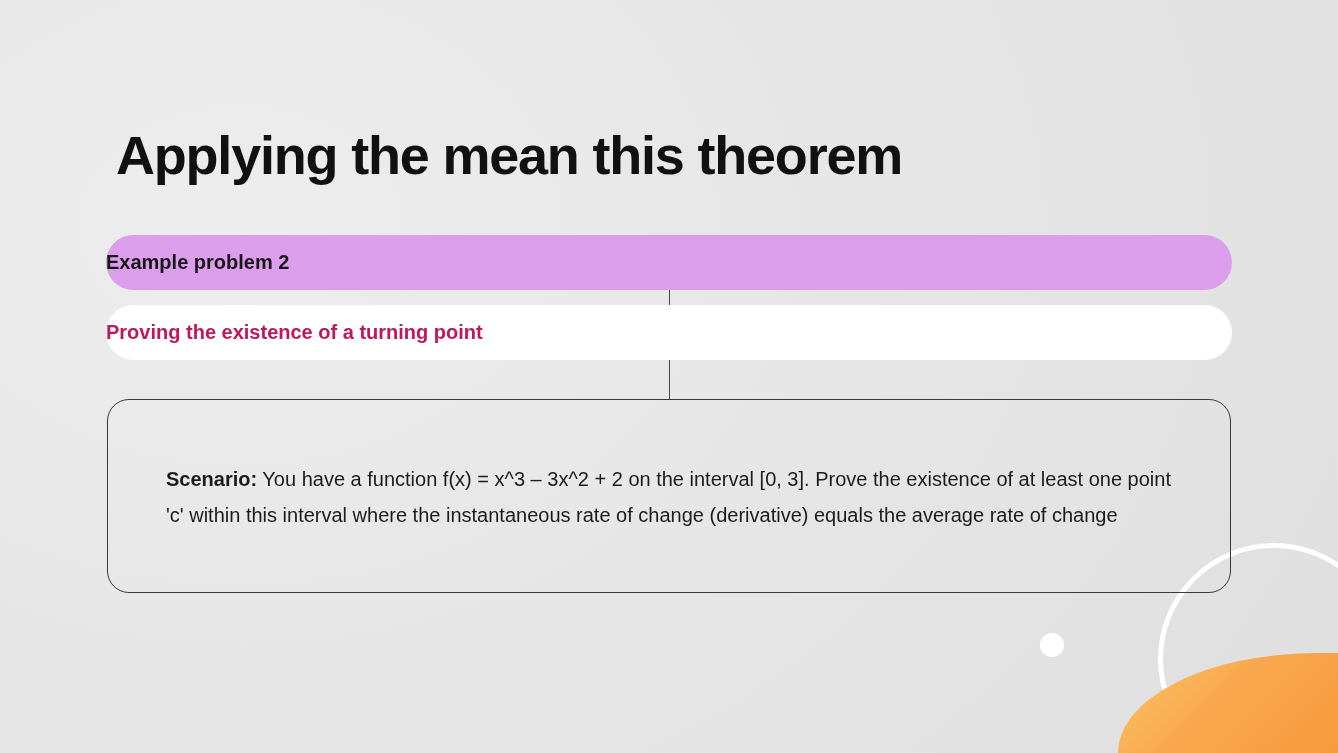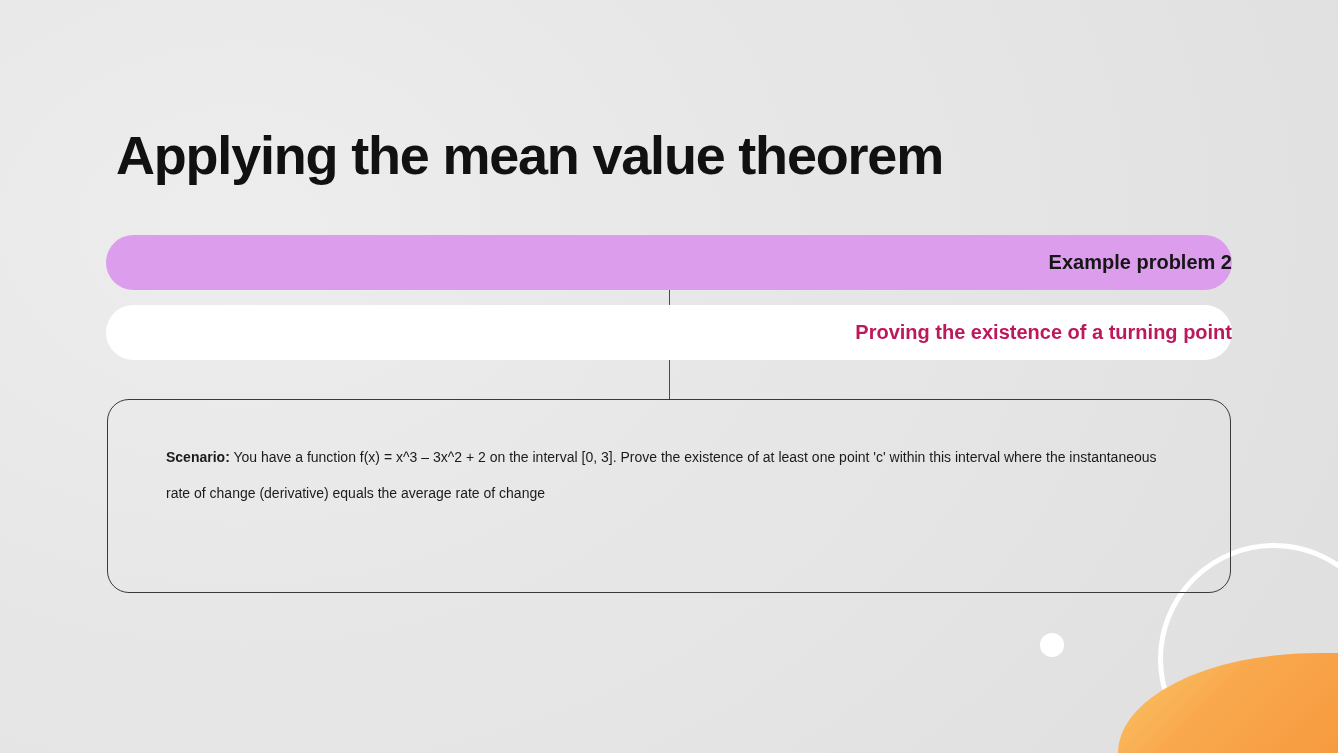--- a/index.html
+++ b/index.html
@@ -76,21 +76,21 @@
   .connector-b { top: 356px; height: 44px; }
 
   .pill {
     position: absolute;
     left: 106px;
     width: 1126px;
     height: 55px;
     border-radius: 28px;
     display: flex;
     align-items: center;
-    justify-content: flex-end;
+    justify-content: flex-start;
     box-sizing: border-box;
   }
   .pill-primary {
     top: 235px;
     background: #dc9eec;
   }
   .pill-primary .pill-label {
     font-size: 20px;
     font-weight: bold;
     color: #161616;
@@ -111,40 +111,40 @@
     top: 399px;
     width: 1124px;
     height: 194px;
     border: 1.5px solid #3a3a3a;
     border-radius: 22px;
     box-sizing: border-box;
   }
   .content-text {
     position: absolute;
     left: 58px;
-    top: 25px;
+    top: 41px;
     width: 1005px;
-    font-size: 14px;
+    font-size: 20px;
     line-height: 36px;
     color: #1b1b1b;
   }
   .content-text .lead {
     font-weight: bold;
   }
 </style>
 </head>
 <body>
 
 <div class="slide">
 
   <div class="deco-circle-outline"></div>
   <div class="deco-blob"></div>
   <div class="deco-dot"></div>
 
-  <h1 class="title">Applying the mean value theorem</h1>
+  <h1 class="title">Applying the mean this theorem</h1>
 
   <div class="connector connector-a"></div>
   <div class="connector connector-b"></div>
 
   <div class="pill pill-primary">
     <span class="pill-label">Example problem 2</span>
   </div>
 
   <div class="pill pill-secondary">
     <span class="pill-label">Proving the existence of a turning point</span>

